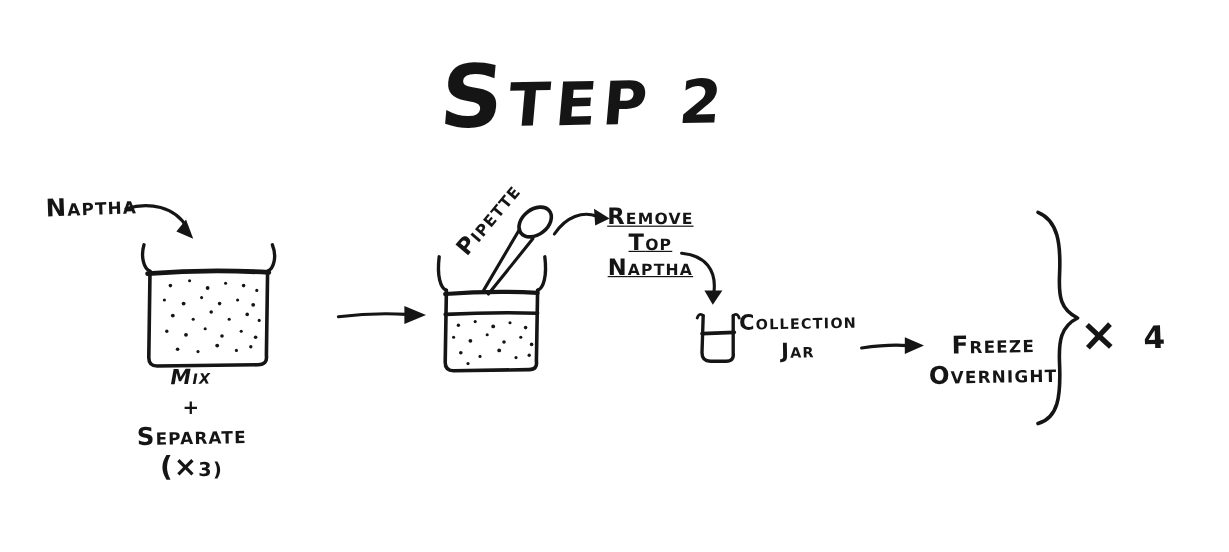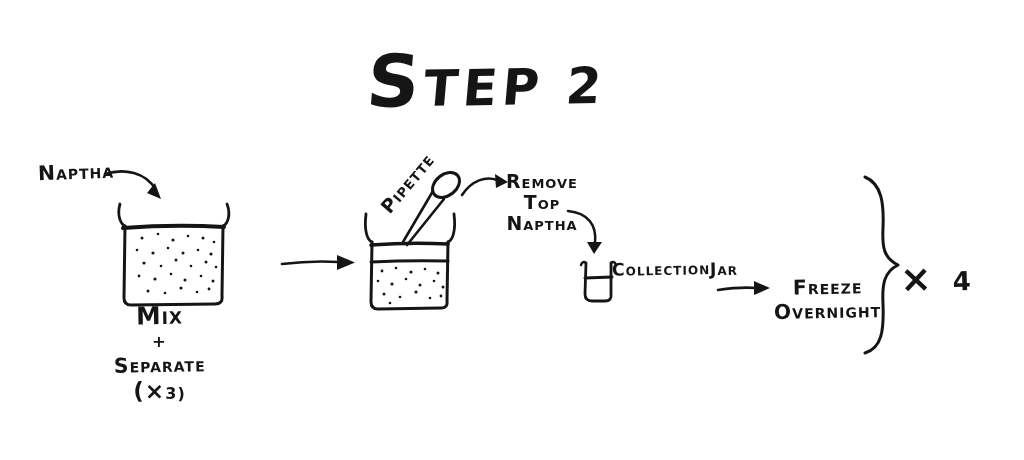--- a/index.html
+++ b/index.html
@@ -29,40 +29,40 @@
     letter-spacing: 5px;
     transform: skewX(-6deg) rotate(-1deg);
   }
   .naptha { left: 38px; top: 160px; font-size: 14px; transform: rotate(-2deg); }
   .mix-caption {
     left: 92px; top: 304px; width: 135px;
     display: flex; flex-direction: column; align-items: center;
     text-align: center;
   }
   .mix-caption .line { line-height: 23px; }
-  .mix-line-0 { font-size: 17px; transform: rotate(-1deg); }
+  .mix-line-0 { font-size: 12px; transform: rotate(-1deg); font-style: italic; }
   .mix-line-1 { font-size: 15px; }
   .mix-line-1::first-letter { font-size: 1.1em; }
   .mix-line-2 { font-size: 14px; transform: rotate(-1deg); }
   .mix-line-3 { font-size: 16px; }
   .pipette-label {
     left: 389px; top: 198px; width: 74px; height: 16px;
     font-size: 13px;
     transform-origin: 0 100%;
     transform: rotate(-50deg);
   }
   .remove-note {
     left: 502px; top: 172px; width: 80px;
     display: flex; flex-direction: column; align-items: center;
     text-align: center;
   }
-  .remove-note .line { font-size: 13px; line-height: 19px; }
+  .remove-note .line { font-size: 13px; line-height: 19px; text-decoration: underline; }
   .jar-label {
     left: 612px; top: 258px; width: 106px;
-    display: flex; flex-direction: row; align-items: center;
+    display: flex; flex-direction: column; align-items: center;
     text-align: center;
   }
   .jar-label .line { font-size: 12px; line-height: 23px; transform: rotate(-1deg); }
   .freeze-note {
     left: 770px; top: 276px; width: 110px;
     display: flex; flex-direction: column; align-items: center;
     padding-left: 6px;
   }
   .freeze-note .line { font-size: 14px; line-height: 22px; transform: rotate(-1deg); }
   .times4 {

